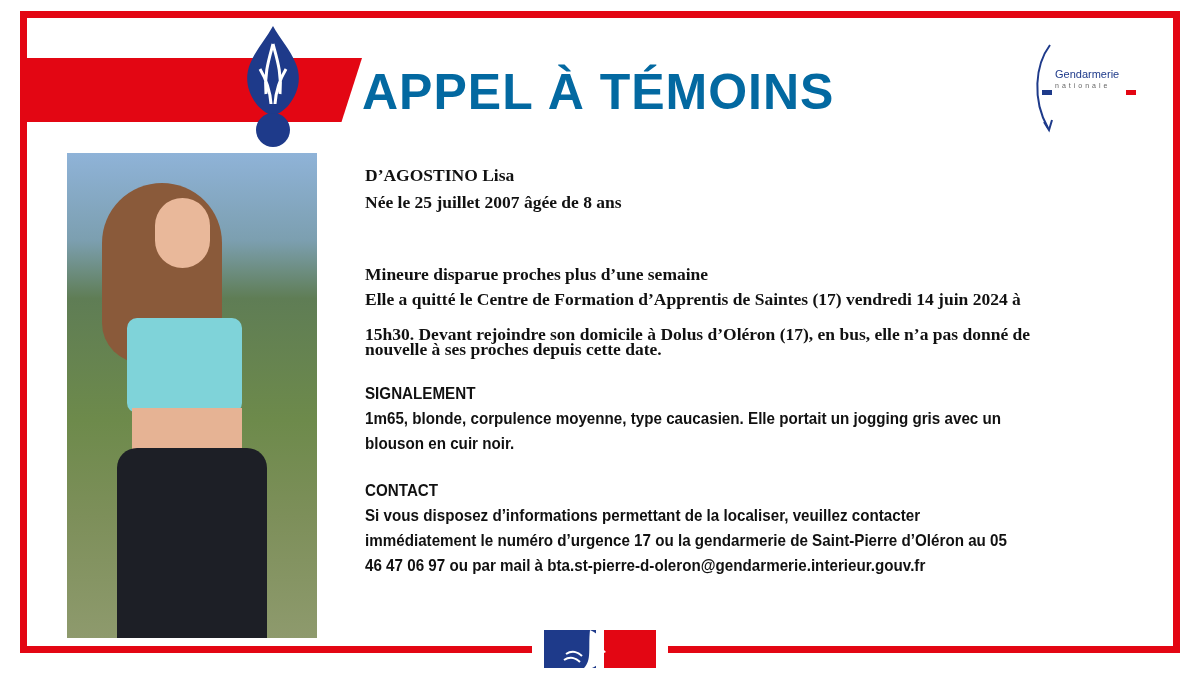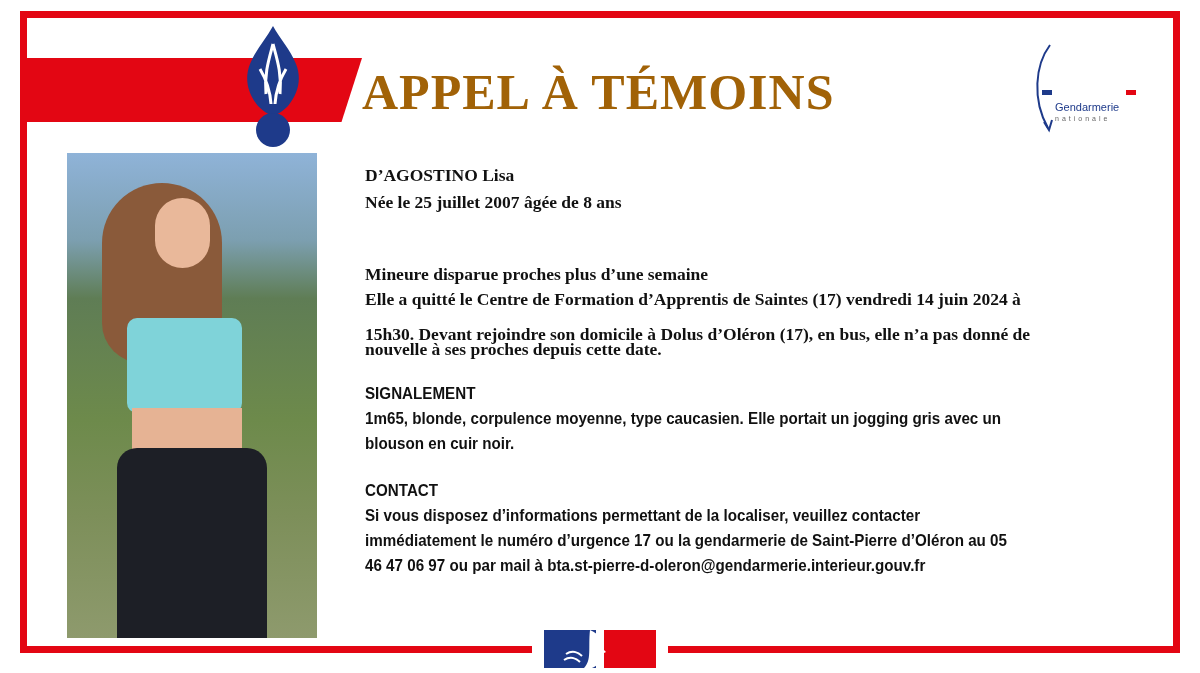--- a/index.html
+++ b/index.html
@@ -1,22 +1,22 @@
 <!DOCTYPE html>
 <html><head>
 <meta charset="utf-8">
 <style>
   html,body{margin:0;padding:0;background:#ffffff;}
   body{width:1200px;height:673px;position:relative;overflow:hidden;font-family:"Liberation Serif",serif;}
   .frame{position:absolute;left:20px;top:11px;width:1146px;height:628px;border:7px solid #e30613;background:#fff;}
   .band{position:absolute;left:20px;top:58px;width:342px;height:64px;background:#e30613;clip-path:polygon(0 0,100% 0,94% 100%,0 100%);}
   .grenade{position:absolute;left:238px;top:24px;width:70px;height:125px;}
-  .title{position:absolute;left:362px;top:62px;font-family:Liberation Serif, serif;font-weight:bold;font-size:50px;color:#a16207;letter-spacing:1px;line-height:60px;white-space:nowrap;}
+  .title{position:absolute;left:362px;top:62px;font-family:Liberation Sans, sans-serif;font-weight:bold;font-size:50px;color:#0369a1;letter-spacing:1px;line-height:60px;white-space:nowrap;}
   .gn-logo{position:absolute;left:1030px;top:40px;width:110px;height:95px;}
-  .gn-text{position:absolute;left:1055px;top:101px;font-family:"Liberation Sans",sans-serif;font-size:11px;color:#1e3a8a;line-height:12px;}
+  .gn-text{position:absolute;left:1055px;top:68px;font-family:"Liberation Sans",sans-serif;font-size:11px;color:#1e3a8a;line-height:12px;}
   .gn-text .sub{font-size:7px;letter-spacing:3px;color:#666;}
   .gn-flag-l{position:absolute;left:1042px;top:90px;width:10px;height:5px;background:#1e3a8a;}
   .gn-flag-r{position:absolute;left:1126px;top:90px;width:10px;height:5px;background:#e30613;}
   .photo{position:absolute;left:67px;top:153px;width:250px;height:485px;overflow:hidden;
     background:linear-gradient(180deg,#8fb3d8 0%,#7c9fb0 18%,#5f7d55 30%,#6d8a4b 55%,#7d8f5a 75%,#8e9a6d 100%);}
   .photo .hair{position:absolute;left:35px;top:30px;width:120px;height:180px;background:#8a5a3a;border-radius:60px 60px 40px 40px;}
   .photo .face{position:absolute;left:88px;top:45px;width:55px;height:70px;background:#e9b89a;border-radius:28px;}
   .photo .top{position:absolute;left:60px;top:165px;width:115px;height:95px;background:#7fd3d9;border-radius:10px;}
   .photo .skin{position:absolute;left:65px;top:255px;width:110px;height:45px;background:#e6b394;}
   .photo .pants{position:absolute;left:50px;top:295px;width:150px;height:190px;background:#1d1f26;border-radius:20px 20px 0 0;}

